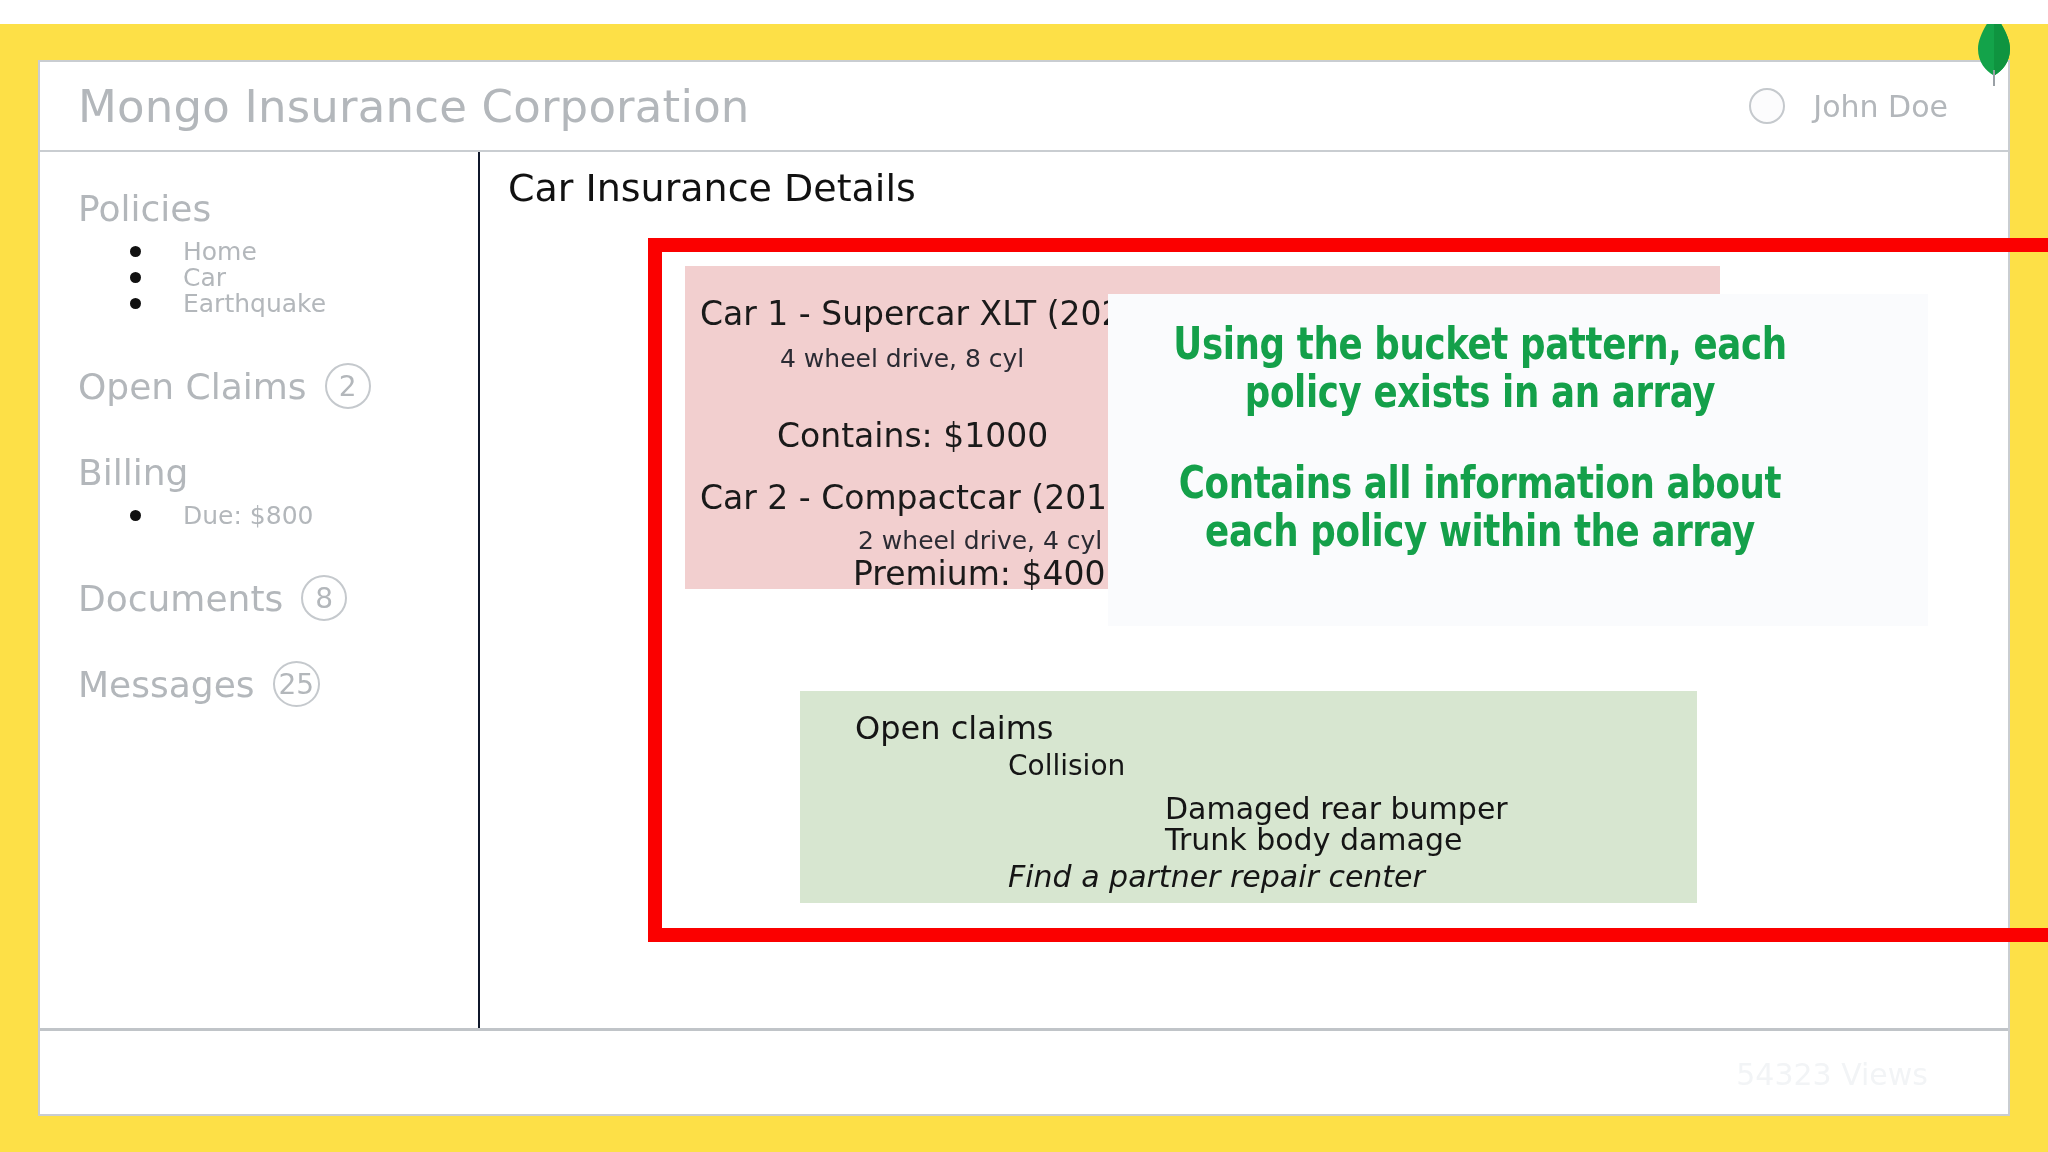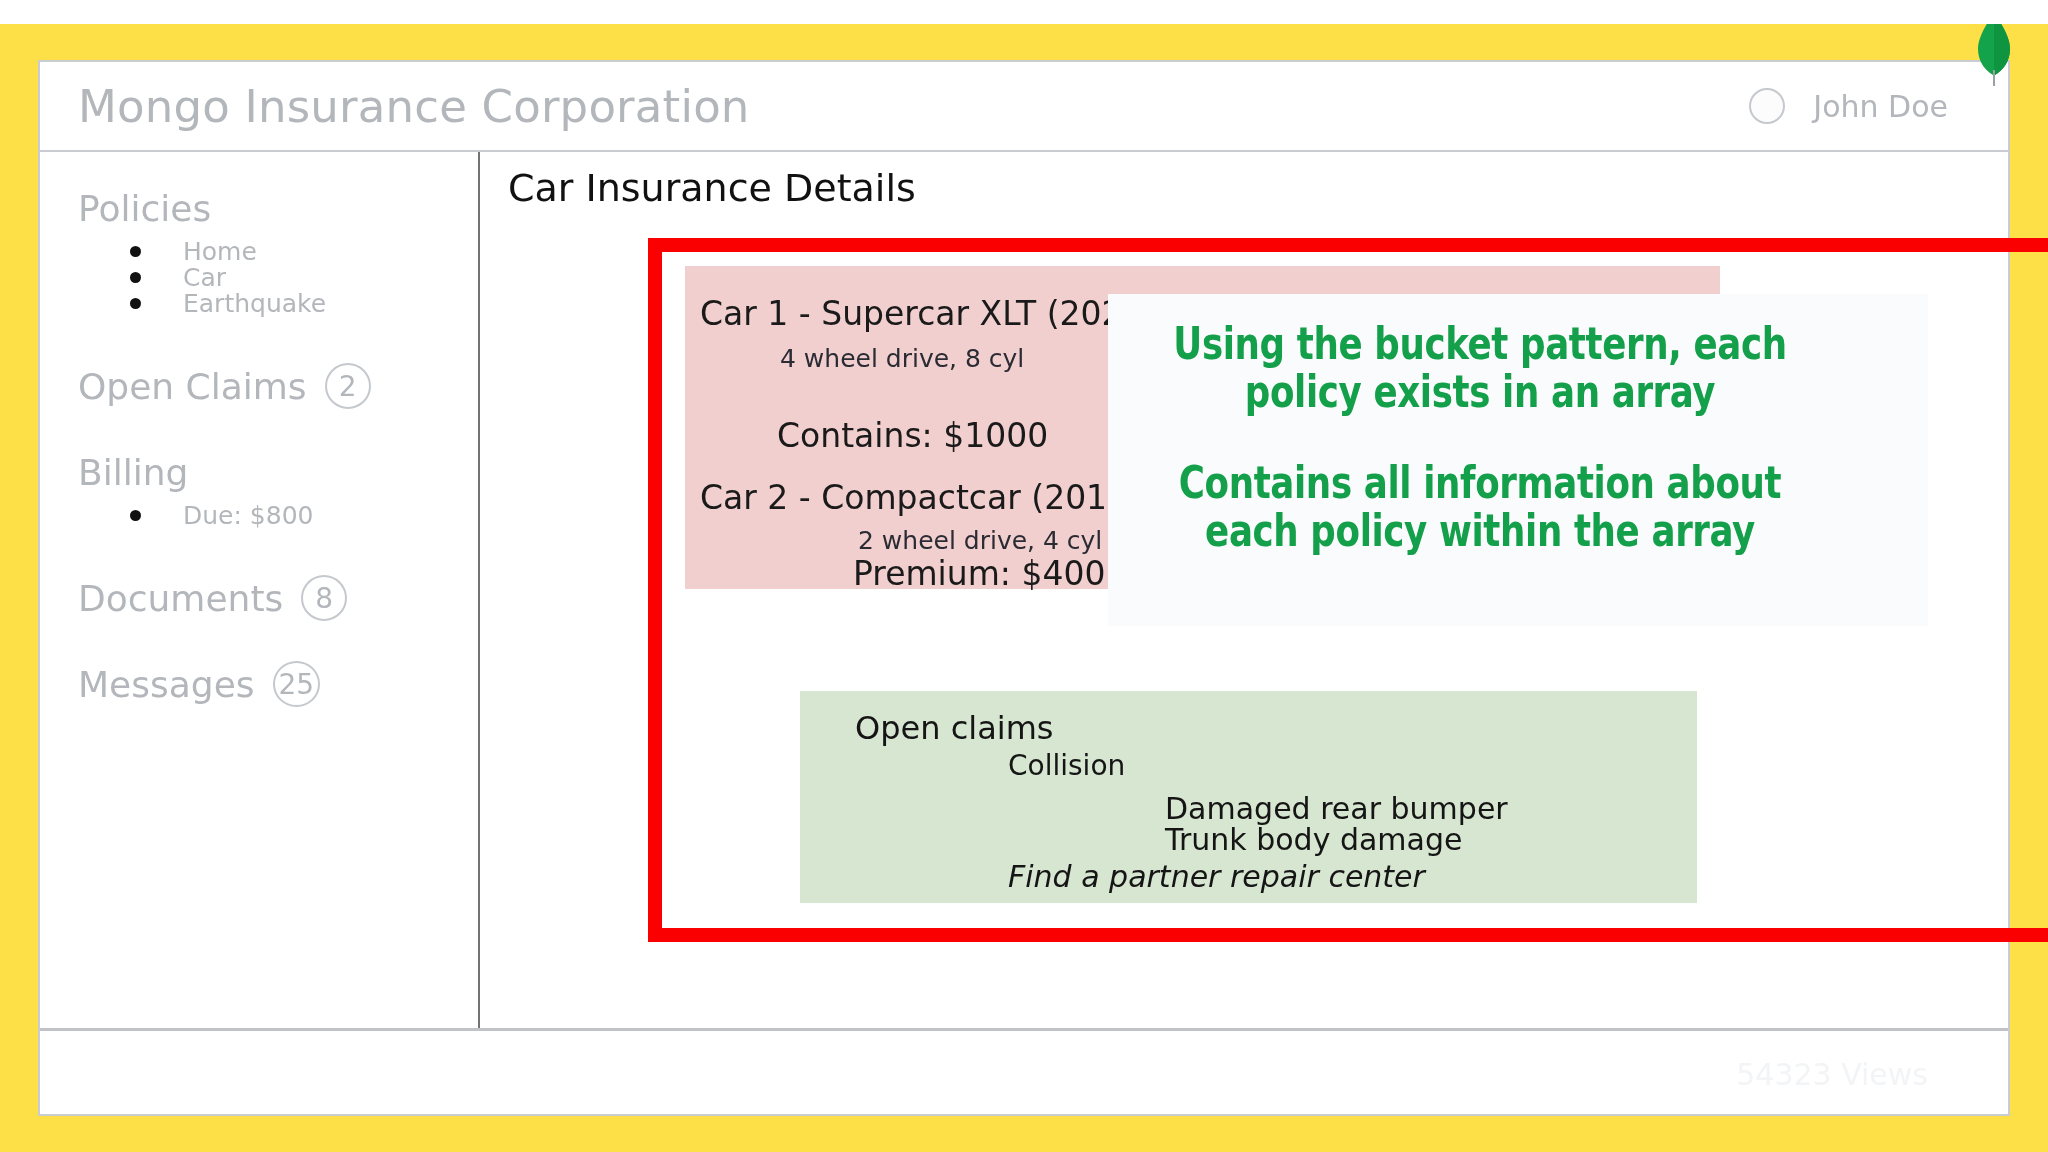--- a/index.html
+++ b/index.html
@@ -75,21 +75,21 @@
     position: absolute;
     left: 0;
     top: 90px;
     width: 100%;
     height: 876px;
     display: flex;
   }
   .sidebar {
     width: 440px;
     height: 100%;
-    border-right: 2px solid #737373;
+    border-right: 2px solid #0f172a;
     box-sizing: border-box;
     padding-top: 28px;
   }
   .content {
     flex: 1;
     height: 100%;
     position: relative;
     text-align: center;
   }
 

